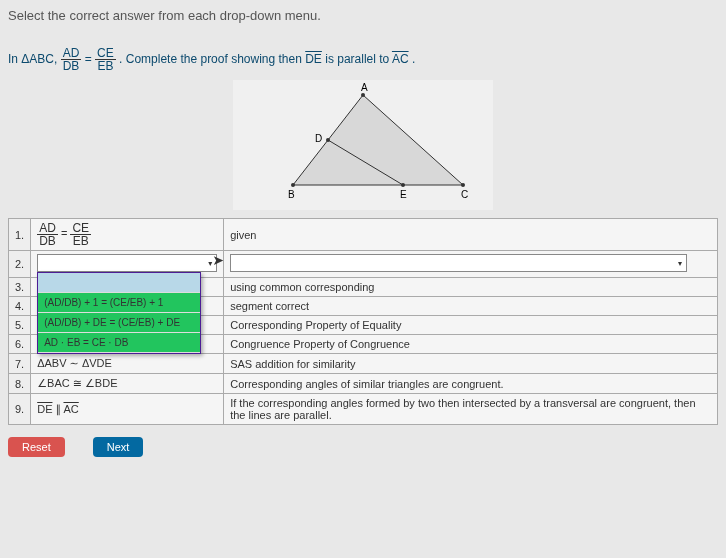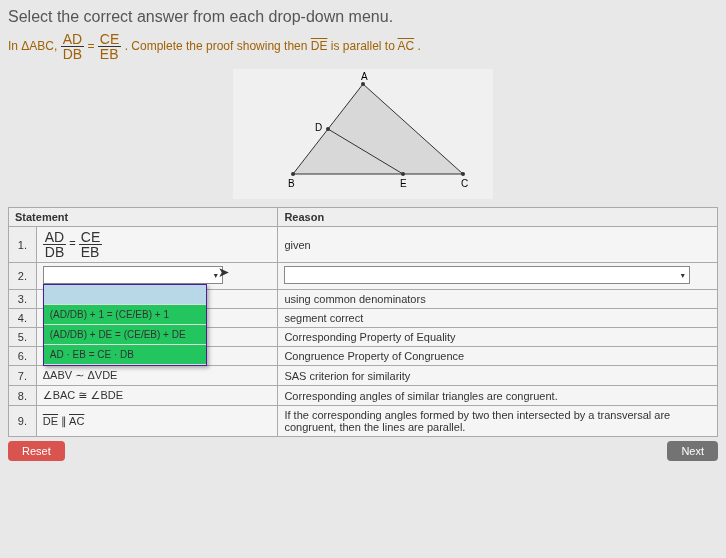--- a/index.html
+++ b/index.html
@@ -1,43 +1,43 @@
 <!DOCTYPE html>
 <html><head>
 <meta charset="utf-8">
 <style>
 *{box-sizing:border-box;margin:0;padding:0}
 body{font-family:Arial,sans-serif;background:#e8e8e8;width:726px;height:558px;padding:8px;font-size:12px;color:#333;overflow:hidden}
-.instruction{color:#555;margin-bottom:6px;font-size:16px}
-.problem{color:#a16207;margin-bottom:8px;font-size:12px}
-.frac{display:inline-block;text-align:left;vertical-align:middle;font-size:14px;line-height:1}
+.instruction{color:#555;margin-bottom:24px;font-size:13px}
+.problem{color:#0c4a6e;margin-bottom:8px;font-size:12px}
+.frac{display:inline-block;text-align:center;vertical-align:middle;font-size:12px;line-height:1}
 .frac .n{display:block;border-bottom:1px solid #333;padding:0 2px}
 .frac .d{display:block;padding:0 2px}
 .overline{text-decoration:overline;}
 .figure{display:flex;justify-content:center;margin:4px 0 8px 0}
 svg{background:#f0f0f0}
 table{width:100%;border-collapse:collapse;background:#f5f5f5}
 th,td{border:1px solid #aaa;padding:3px 6px;text-align:left;font-size:11px;vertical-align:middle}
 th{background:#eee;font-weight:bold}
 .num{width:20px;text-align:center;background:#eee;border-right:1px solid #aaa}
 .stmt-col{width:38%}
 .reason-col{width:auto}
 .dropdown{position:relative;display:inline-block;width:180px}
 .dropdown-box{border:1px solid #888;background:#fff;height:18px;width:100%;position:relative}
 .dropdown-arrow{position:absolute;right:4px;top:4px;font-size:8px;color:#333}
 .dropdown-list{position:absolute;top:18px;left:0;width:164px;background:#22c55e;border:1px solid #4c1d95;box-shadow:2px 2px 4px rgba(0,0,0,.3);z-index:10}
 .dropdown-list div{padding:4px 6px;font-size:10px;border-bottom:1px solid #ddd}
 .dropdown-list div.hl{background:#b8d8e8}
 .cursor{position:absolute;left:175px;top:-2px;font-size:14px;z-index:20;pointer-events:none}
 .reason-dd{border:1px solid #888;background:#fff;height:18px;width:95%;position:relative;display:inline-block}
 .reason-dd .dropdown-arrow{right:4px;top:4px}
-.btnrow{display:flex;justify-content:space-between;gap:28px;margin-top:4px}
+.btnrow{display:flex;justify-content:flex-start;gap:28px;margin-top:12px}
 .btn{padding:4px 14px;border-radius:4px;color:#fff;font-size:11px;border:none}
 .btn-reset{background:#d9534f}
-.btn-next{background:#737373}
+.btn-next{background:#0369a1}
 .row2 td{height:22px}
 </style>
 </head>
 <body>
 
 <div class="instruction">Select the correct answer from each drop-down menu.</div>
 
 <div class="problem">
   <span>In ΔABC, </span>
   <span class="frac"><span class="n">AD</span><span class="d">DB</span></span>
@@ -62,24 +62,20 @@
   <text x="128" y="11" font-size="10">A</text>
   <text x="82" y="62" font-size="10">D</text>
   <text x="55" y="118" font-size="10">B</text>
   <text x="167" y="118" font-size="10">E</text>
   <text x="228" y="118" font-size="10">C</text>
 </svg>
 </div>
 
 <table>
 <tbody>
-      <tr>
-  <th colspan="2" class="stmt-col">Statement</th>
-  <th class="reason-col">Reason</th>
-</tr>
 <tr>
   <td class="num">1.</td>
   <td>
     <span class="frac"><span class="n">AD</span><span class="d">DB</span></span>
     <span> = </span>
     <span class="frac"><span class="n">CE</span><span class="d">EB</span></span>
   </td>
   <td>given</td>
 </tr>
 <tr class="row2">
@@ -100,41 +96,41 @@
   </td>
   <td>
     <div class="reason-dd">
       <span class="dropdown-arrow">▾</span>
     </div>
   </td>
 </tr>
 <tr>
   <td class="num">3.</td>
   <td></td>
-  <td>using common denominators</td>
+  <td>using common corresponding</td>
 </tr>
 <tr>
   <td class="num">4.</td>
   <td></td>
   <td>segment correct</td>
 </tr>
 <tr>
   <td class="num">5.</td>
   <td></td>
   <td>Corresponding Property of Equality</td>
 </tr>
 <tr>
   <td class="num">6.</td>
   <td></td>
   <td>Congruence Property of Congruence</td>
 </tr>
 <tr>
   <td class="num">7.</td>
   <td>ΔABV ∼ ΔVDE</td>
-  <td>SAS criterion for similarity</td>
+  <td>SAS addition for similarity</td>
 </tr>
 <tr>
   <td class="num">8.</td>
   <td>∠BAC ≅ ∠BDE</td>
   <td>Corresponding angles of similar triangles are congruent.</td>
 </tr>
 <tr>
   <td class="num">9.</td>
   <td>
     <span class="overline">DE</span><span> ∥ </span><span class="overline">AC</span>

